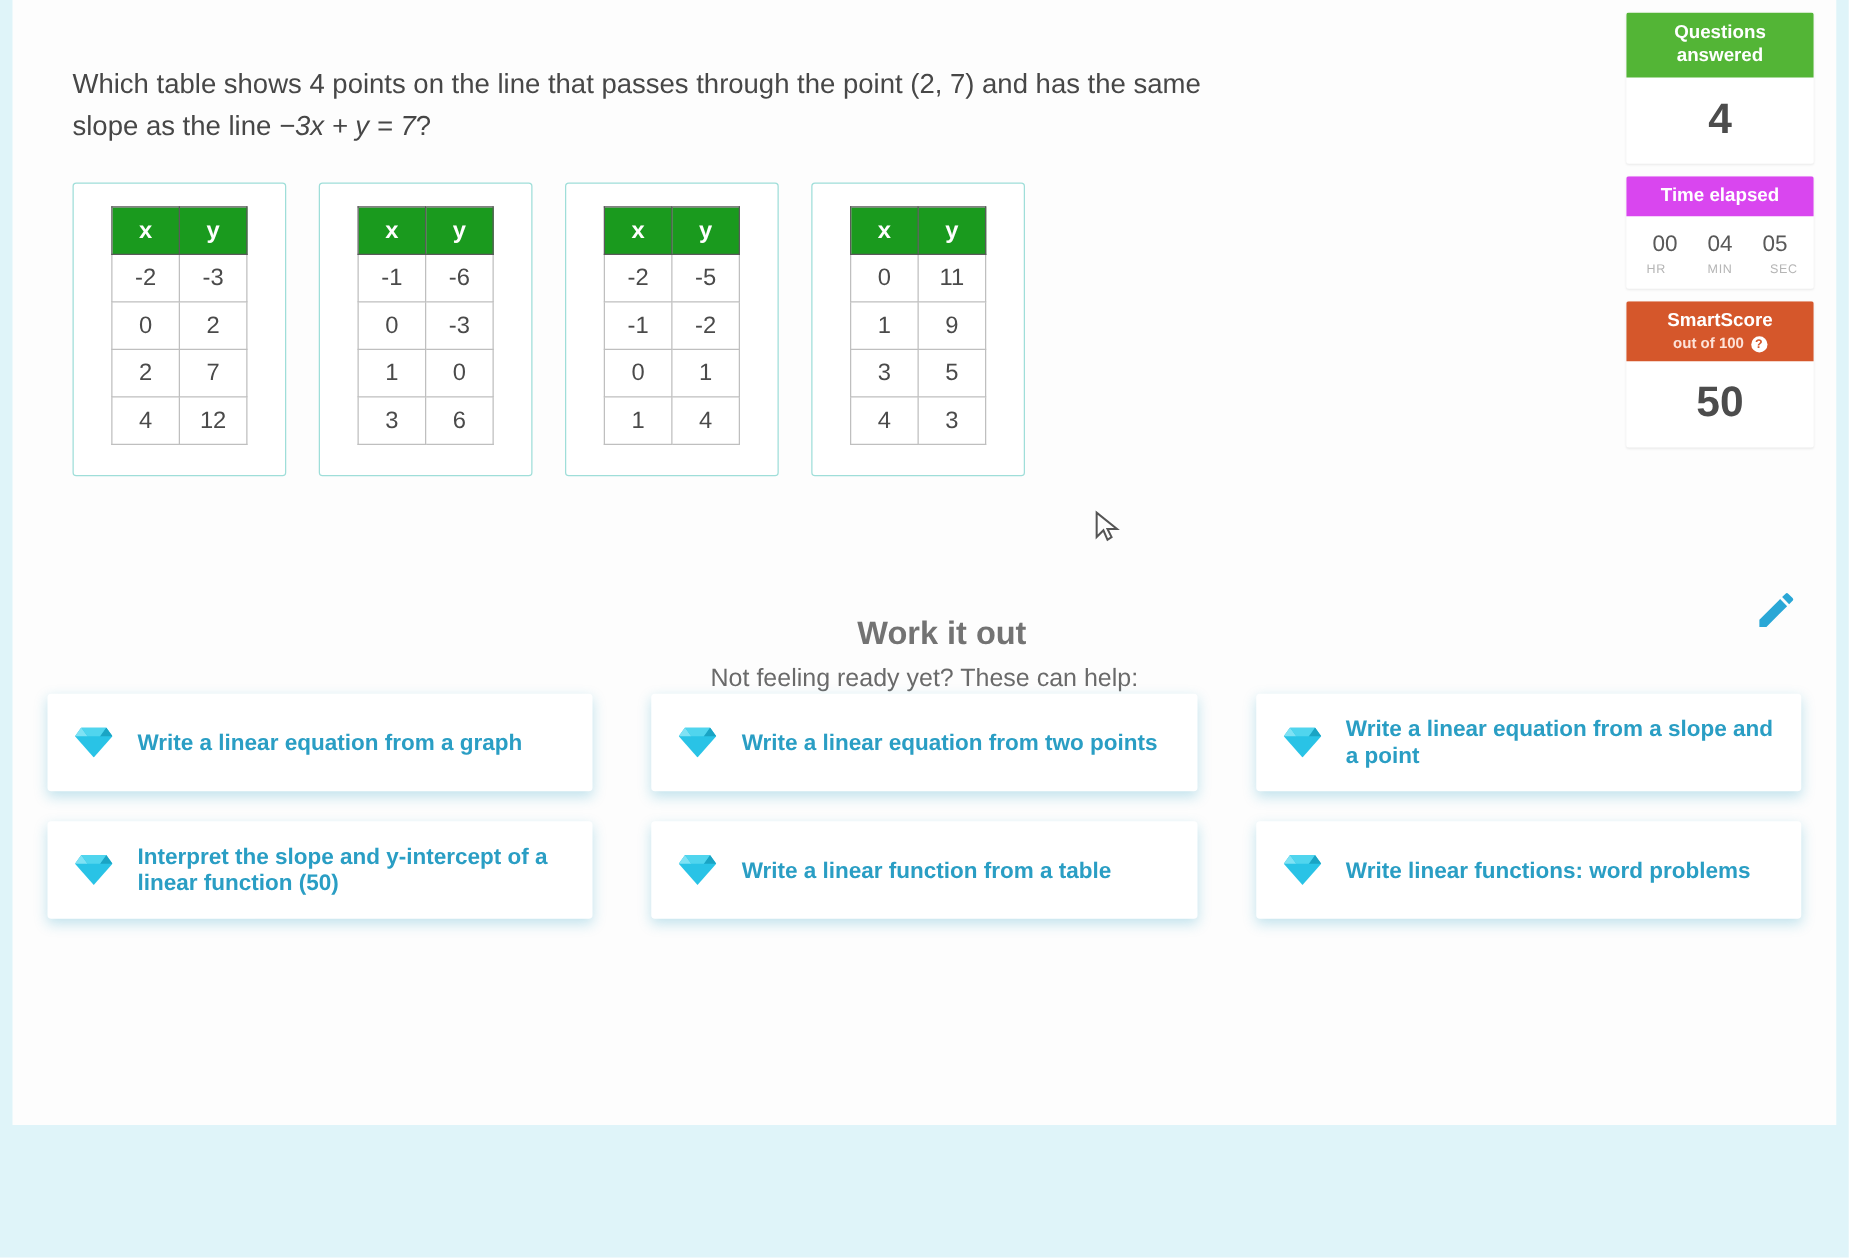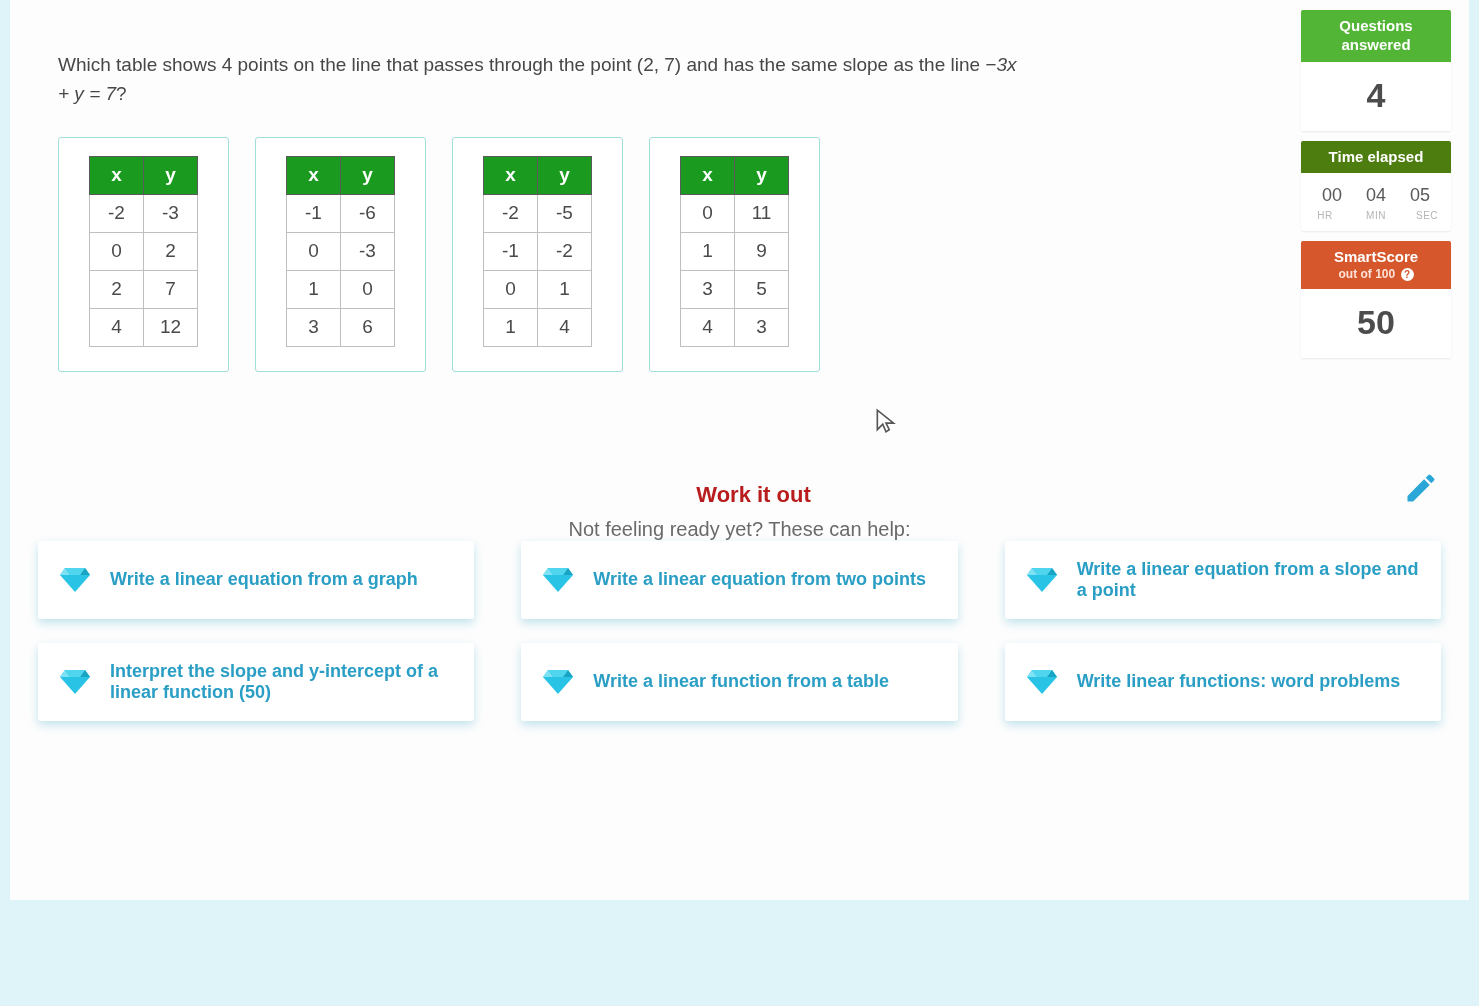--- a/index.html
+++ b/index.html
@@ -21,21 +21,21 @@
   .main-area {
     display: flex;
     align-items: flex-start;
   }
   .question-col {
     flex: 1;
     padding: 40px 40px 0 48px;
   }
   .question-text {
     color: #474747;
-    font-size: 19px;
+    font-size: 22px;
     line-height: 1.55;
     margin-bottom: 28px;
     max-width: 960px;
   }
   .question-text .expr { font-style: italic; }
   .tables-row {
     display: flex;
     gap: 26px;
   }
   .table-option {
@@ -93,21 +93,21 @@
     overflow: hidden;
   }
   .side-head {
     color: #fff;
     font-size: 15px;
     font-weight: bold;
     padding: 7px 4px;
     line-height: 1.25;
   }
   .side-head.green  { background: #53b536; }
-  .side-head.blue   { background: #4d7c0f; }
+  .side-head.blue   { background: #d946ef; }
   .side-head.orange { background: #d5572b; }
   .side-big {
     font-size: 34px;
     font-weight: bold;
     color: #4c4c4c;
     padding: 14px 0 16px;
   }
   .time-vals {
     display: flex;
     justify-content: center;
@@ -142,22 +142,22 @@
     left: 865px;
     top: 408px;
     pointer-events: none;
   }
   .cursor-arrow svg { width: 22px; height: 26px; }
   .work-section {
     text-align: center;
     margin-top: 110px;
   }
   .work-title {
-    color: #b91c1c;
-    font-size: 22px;
+    color: #737373;
+    font-size: 26px;
     font-weight: bold;
     margin-bottom: 10px;
     margin-left: 28px;
   }
   .work-sub {
     color: #6a6a6a;
     font-size: 20px;
   }
   .help-grid {
     display: grid;

